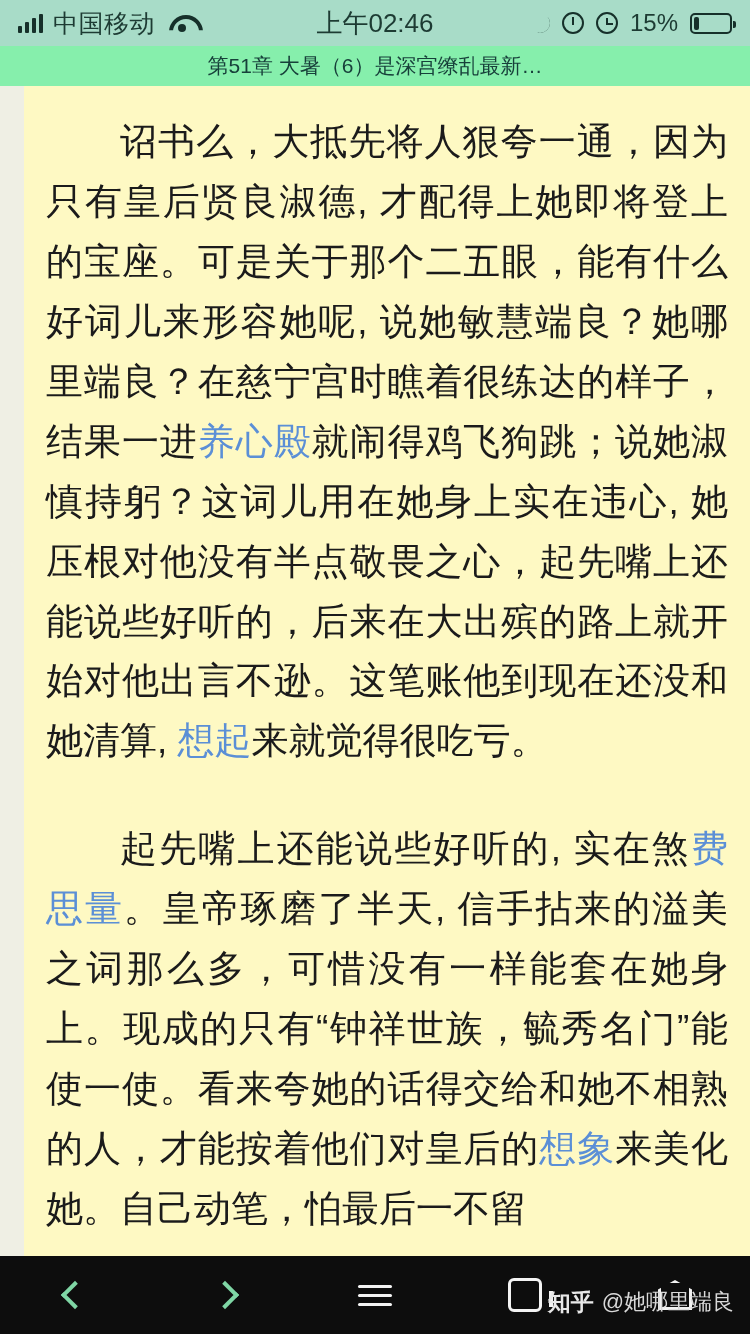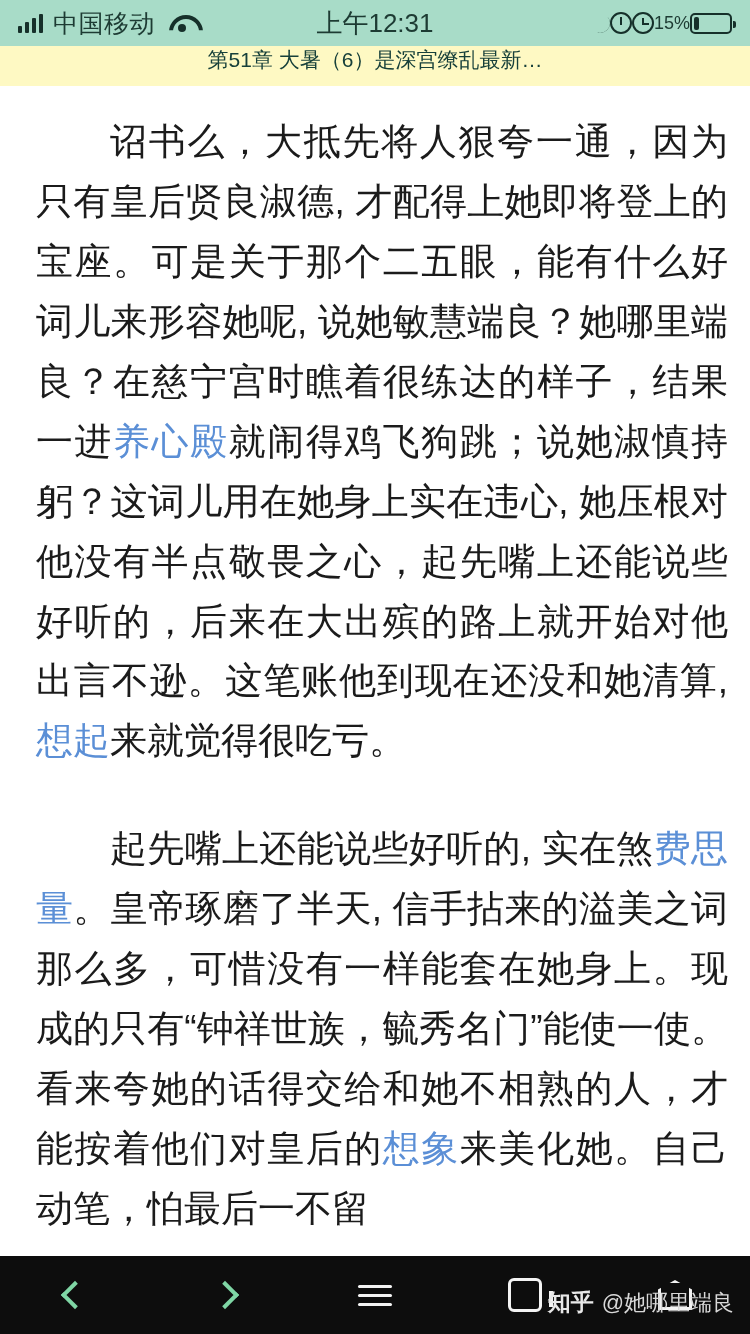--- a/index.html
+++ b/index.html
@@ -44,22 +44,22 @@
   }
   .wifi::after{
     content:""; position:absolute; left:9px; top:11px;
     width:8px; height:8px; border-radius:50%; background:#16302a;
   }
   .sb-center {
     position:absolute; left:0; right:0; text-align:center;
     font-size:26px; font-weight:500; pointer-events:none;
   }
   .sb-right {
-    margin-left:auto; display:flex; align-items:center; 
-    font-size:18px;
+    margin-left:auto; display:flex; align-items:center; gap:12px;
+    font-size:24px;
   }
   .moon { width:20px; height:20px; position:relative; }
   .moon::before{
     content:""; position:absolute; inset:0;
     border-radius:50%;
     box-shadow:6px 4px 0 0 #16302a;
     clip-path:circle(50% at 50% 50%);
   }
   .circ-icon {
     width:22px; height:22px; border:2px solid #16302a; border-radius:50%;
@@ -82,33 +82,34 @@
   }
   .batt::after{
     content:""; position:absolute; right:-6px; top:6px; width:3px; height:7px;
     background:#16302a; border-radius:0 2px 2px 0;
   }
   .batt i { display:block; height:100%; width:15%; background:#16302a; border-radius:2px; }
 
   
   .chapter-bar {
     height:40px;
-    background:#fef9c3;
-    display:flex; justify-content:center;
+    background:#86efac;
+    display:flex; align-items:center; justify-content:center;
     color:#17403a;
     font-size:21px;
     flex:0 0 auto;
   }
 
   
   .reader {
     flex:1 1 auto;
-    background:#ffffff;
-    padding:26px 22px 10px 36px;
+    background:#fef9c3;
+    padding:26px 22px 10px 22px;
     overflow:hidden;
+    margin-left:24px;
   }
   .para {
     font-size:37px;
     line-height:1.62;
     color:#1b1b1b;
     text-align:justify;
     text-justify:inter-ideograph;
     text-indent:2em;
     font-family:"Liberation Sans", sans-serif;
   }
@@ -148,42 +149,42 @@
   .home-pent {
     width:34px; height:30px;
     border:3px solid #f3f3f3;
     clip-path:polygon(50% 0,100% 32%,100% 100%,0 100%,0 32%);
   }
 
   
   .watermark {
     position:absolute;
     right:16px; bottom:16px;
-    display:flex; align-items:flex-end; gap:8px;
+    display:flex; align-items:flex-start; gap:8px;
     color:#d8d8d8; font-size:22px;
   }
   .zhihu-logo { color:#e8e8e8; font-size:23px; font-weight:600; }
 </style>
 </head>
 <body>
 
 <div class="phone">
 
   <div class="statusbar">
     <div class="sb-left">
       <span class="signal-bars">
         <i></i>
           <i></i>
           <i></i>
           <i></i>
       </span>
       <span class="carrier">中国移动</span>
       <span class="wifi"></span>
     </div>
-    <div class="sb-center">上午12:31</div>
+    <div class="sb-center">上午02:46</div>
     <div class="sb-right">
       <span class="moon"></span>
       <span class="circ-icon"></span>
       <span class="alarm"></span>
       <span>15%</span>
       <span class="batt">
           <i></i>
         </span>
     </div>
   </div>

